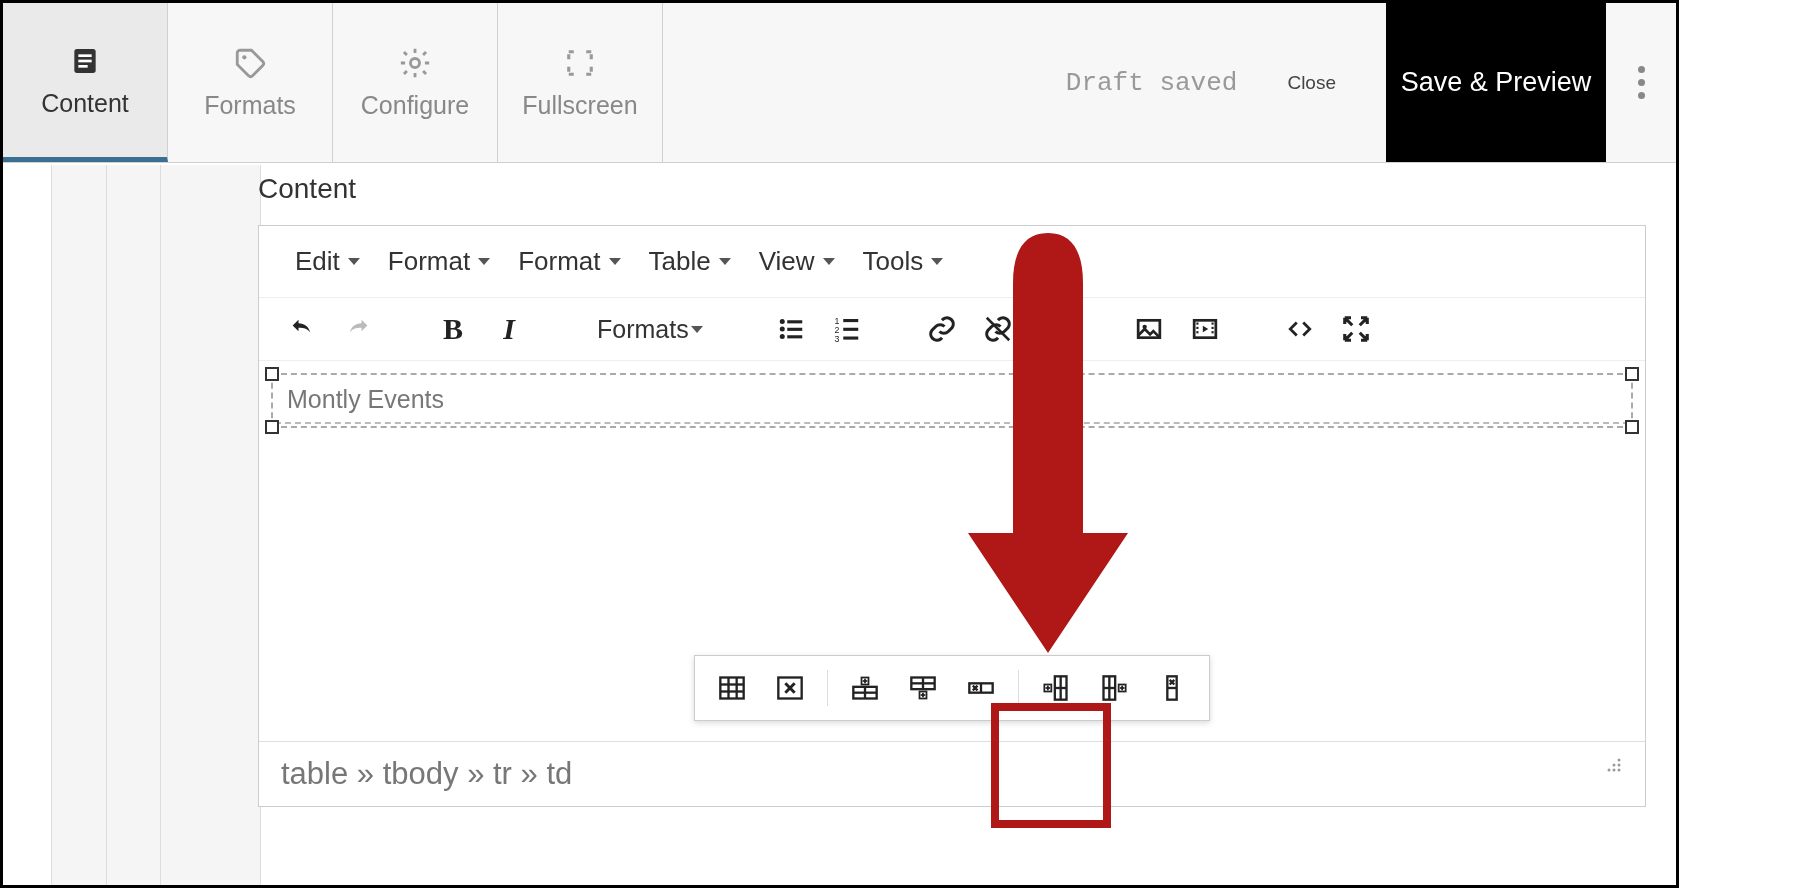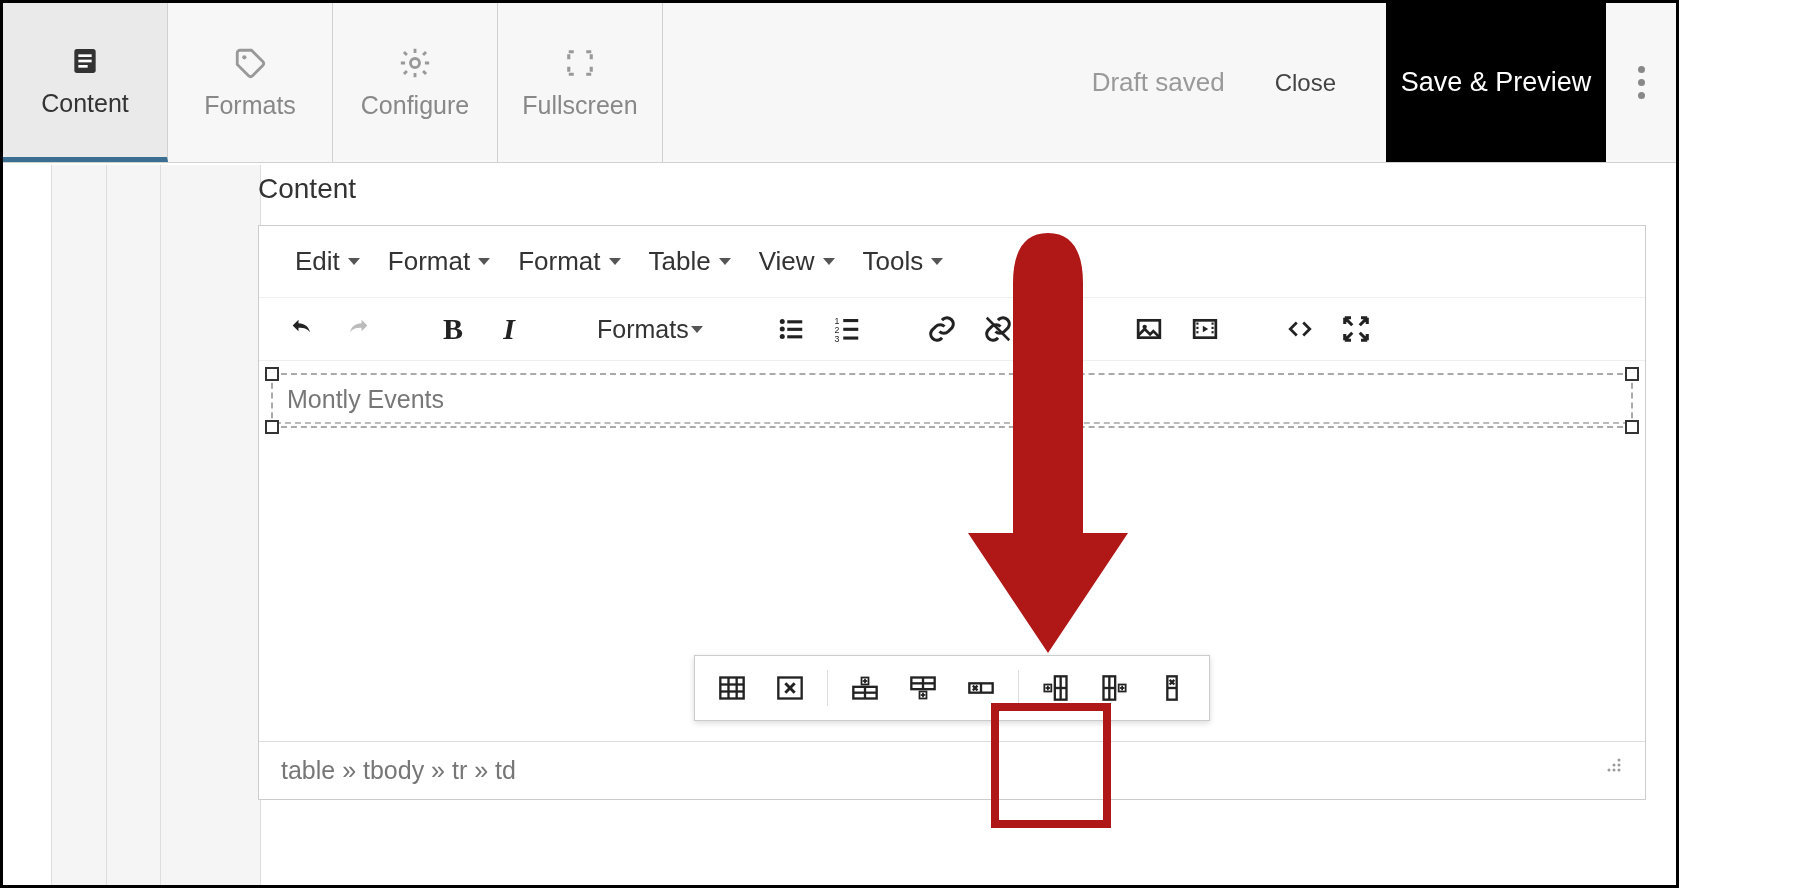--- a/index.html
+++ b/index.html
@@ -5,22 +5,22 @@
 * { box-sizing: border-box; margin: 0; padding: 0; }
 body { font-family: -apple-system, BlinkMacSystemFont, "Segoe UI", Helvetica, Arial, sans-serif; background: #fff; }
 .frame { border: 3px solid #000; width: 1679px; height: 888px; position: relative; overflow: hidden; }
 .topbar { display: flex; height: 160px; border-bottom: 1px solid #d0d0d0; background: #f7f7f7; }
 .tab { width: 165px; border-right: 1px solid #d0d0d0; display: flex; flex-direction: column; align-items: center; justify-content: center; gap: 10px; cursor: pointer; }
 .tab.active { background: #eaeaea; border-bottom: 5px solid #3a6f91; }
 .tab-label { font-size: 25px; color: #333; }
 .tab.inactive .tab-label { color: #888; }
 .tab-icon { width: 36px; height: 36px; display: flex; align-items: center; justify-content: center; }
 .spacer { flex: 1; }
-.status-text { align-self: center; font-size: 26px; color: #999; margin-right: 50px; }
-.close-btn { align-self: center; font-size: 24px; color: #444; margin-right: 50px; cursor: pointer; }
+.status-text { align-self: center; font-size: 26px; color: #999; margin-right: 50px; font-family: Liberation Mono, monospace; }
+.close-btn { align-self: center; font-size: 19px; color: #444; margin-right: 50px; cursor: pointer; }
 .save-btn { width: 220px; background: #000000; color: #fff; display: flex; align-items: center; justify-content: center; text-align: center; font-size: 27px; line-height: 1.3; cursor: pointer; }
 .more-btn { width: 70px; display: flex; align-items: center; justify-content: center; color: #888; cursor: pointer; }
 .dots { display: flex; flex-direction: column; gap: 6px; }
 .dot { width: 7px; height: 7px; background: #888; border-radius: 50%; }
 .content-area { position: absolute; left: 255px; top: 170px; right: 30px; }
 .section-label { font-size: 28px; color: #333; margin-bottom: 20px; }
 .editor-box { border: 1px solid #ccc; background: #fff; }
 .menubar { display: flex; gap: 0; padding: 14px 22px; border-bottom: 1px solid #eee; }
 .menu-item { font-size: 26px; color: #333; padding: 6px 14px; cursor: pointer; display: flex; align-items: center; gap: 6px; }
 .caret { width: 0; height: 0; border-left: 6px solid transparent; border-right: 6px solid transparent; border-top: 7px solid #555; display: inline-block; margin-left: 2px; }
@@ -36,21 +36,21 @@
 .handle.bl { bottom: -8px; left: -8px; }
 .handle.br { bottom: -8px; right: -8px; }
 .caption { font-size: 25px; color: #777; padding: 8px 12px; border-bottom: 2px dashed #bbb; }
 .data-table { width: 100%; border-collapse: collapse; }
 .data-table td { border: 2px dashed #bbb; padding: 16px 20px; font-size: 26px; color: #222; }
 .data-table td:first-child { width: 36%; }
 .data-table td:nth-child(2) { width: 32%; }
 .context-bar { position: absolute; left: 50%; transform: translateX(-50%); bottom: -50px; background: #fff; border: 1px solid #ccc; box-shadow: 0 2px 6px rgba(0,0,0,0.15); display: flex; padding: 10px 12px; gap: 8px; align-items: center; }
 .ctx-btn { width: 50px; height: 44px; display: flex; align-items: center; justify-content: center; cursor: pointer; }
 .ctx-sep { width: 1px; height: 36px; background: #ddd; margin: 0 4px; }
-.statusbar { border-top: 1px solid #ddd; padding: 14px 22px; font-size: 25px; color: #777; display: flex; justify-content: space-between; margin-top: 70px; }
+.statusbar { border-top: 1px solid #ddd; padding: 14px 22px; font-size: 31px; color: #777; display: flex; justify-content: space-between; margin-top: 70px; }
 .resize-grip { width: 18px; height: 18px; }
 .arrow-annot { position: absolute; left: 960px; top: 230px; pointer-events: none; z-index: 50; }
 .highlight-box { position: absolute; border: 8px solid #b01818; width: 120px; height: 125px; z-index: 49; pointer-events: none; }
 svg { display: block; }
 .vgutter { position: absolute; left: 48px; top: 162px; bottom: 0; width: 210px; background: #f5f5f5; border-left: 1px solid #ddd; border-right: 1px solid #ddd; }
 .vgutter-inner { position: absolute; left: 54px; top: 0; bottom: 0; width: 1px; border-left: 1px solid #ddd; }
 .vgutter-inner2 { position: absolute; left: 108px; top: 0; bottom: 0; width: 1px; border-left: 1px solid #ddd; }
 </style>
 </head>
 <body>

